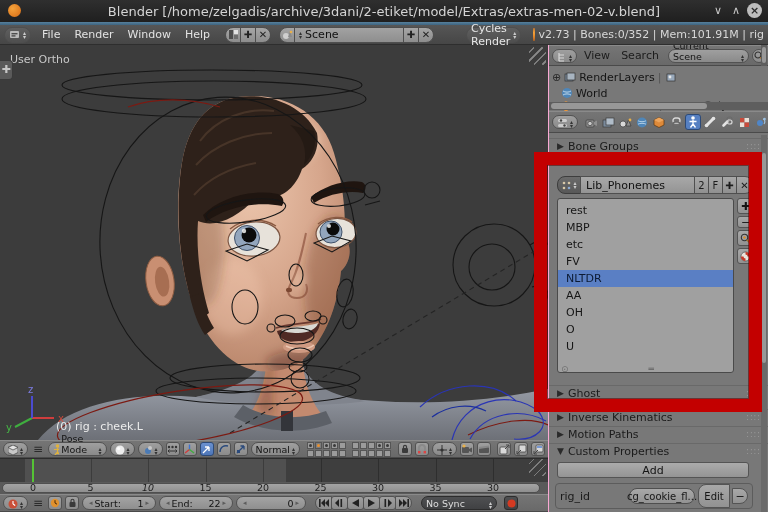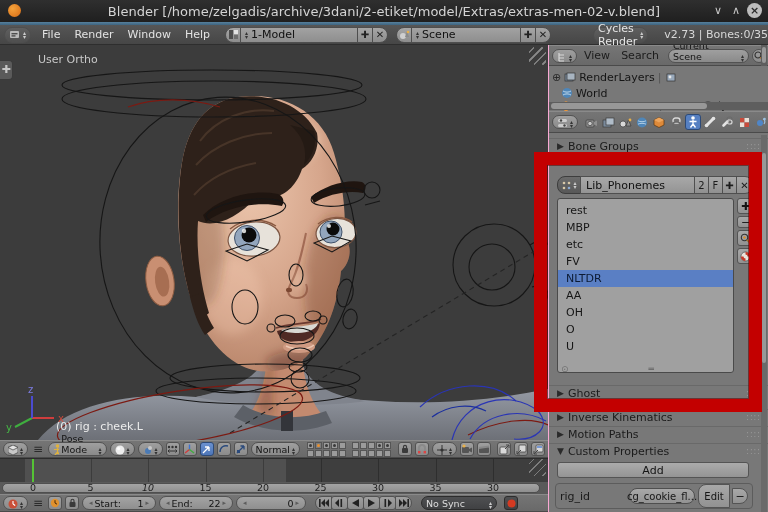--- a/index.html
+++ b/index.html
@@ -23,21 +23,21 @@
   .sqbtn{background:linear-gradient(#a6a6a6,#8d8d8d);border:1px solid #4e4e4e;height:16px;min-width:16px;border-radius:3px;display:inline-flex;align-items:center;justify-content:center;color:#222;font-size:10px;}
   .grp{display:inline-flex;}
   .grp>*{border-radius:0;margin-left:-1px;}
   .grp>*:first-child{border-radius:8px 0 0 8px;margin-left:0;}
   .grp>*:last-child{border-radius:0 8px 8px 0;}
   #stats{color:#d8d8d8;white-space:nowrap;}
   .blogo{width:13px;height:13px;border-radius:50%;background:radial-gradient(circle at 35% 35%,#f5a33c,#d66a14);display:inline-block;}
 
   
   #viewport{left:0;top:45px;width:548px;height:395px;background:#3c3c3c;overflow:hidden;}
-  #vp-label{left:10px;top:53px;color:#c8c8c8;margin-left:28px;}
+  #vp-label{left:10px;top:53px;color:#c8c8c8;}
   #plus-tab{left:0;top:60px;width:13px;height:20px;background:#5a5a5a;border:1px solid #3a3a3a;border-left:none;border-radius:0 4px 4px 0;color:#c6c6c6;text-align:center;line-height:18px;font-size:11px;}
   .grip{width:17px;height:17px;background:repeating-linear-gradient(135deg,transparent 0 3px,#8c8c8c 3px 4px,transparent 4px 6px);opacity:.8;}
 
   
   .ehdr{background:linear-gradient(#757575,#696969);border-top:1px solid #8a8a8a;border-bottom:1px solid #4a4a4a;display:flex;align-items:center;gap:3px;padding:0 3px;}
   .tool{height:14px;min-width:14px;border-radius:3px;background:linear-gradient(#9f9f9f,#8b8b8b);border:1px solid #525252;display:inline-flex;align-items:center;justify-content:center;color:#1d1d1d;font-size:9px;}
   .tool.active{background:linear-gradient(#6b91cf,#4d76b8);border-color:#2d4a77;color:#fff;}
   .tool.darktool{background:linear-gradient(#4f5052,#404143);color:#ddd;border-color:#2c2c2c;}
   .ddsm{height:14px;border-radius:7px;background:linear-gradient(#9f9f9f,#8a8a8a);border:1px solid #525252;display:inline-flex;align-items:flex-end;gap:2px;padding:0 4px;font-size:9.5px;color:#141414;}
   .num{height:14px;border-radius:7px;background:linear-gradient(#a3a3a3,#8f8f8f);border:1px solid #525252;display:inline-flex;align-items:center;font-size:9.5px;color:#141414;padding:0 6px;gap:2px;}
@@ -128,43 +128,39 @@
     </span>
     <span id="menus"><span class="menu">File</span><span class="menu">Render</span><span class="menu">Window</span><span class="menu">Help</span></span>
     <span class="grp" style="margin-left:4px;">
       <span class="sqbtn">
         <svg width="11" height="11">
             <rect x="1" y="1" width="4" height="9" fill="#4e4e4e"></rect>
             <rect x="6" y="1" width="4" height="4" fill="#e3e3e3"></rect>
             <rect x="6" y="6" width="4" height="4" fill="#6e6e6e"></rect>
           </svg>
       </span>
-      <span class="dd" style="width:118px;border-radius:0;">
-          <span class="updn">▴<br>▾</span>
-          <span>1-Model</span>
-        </span>
       <span class="sqbtn">✚</span>
       <span class="sqbtn">✕</span>
     </span>
     <span class="grp" style="margin-left:4px;">
       <span class="sqbtn">
         <svg width="11" height="11">
             <circle cx="4" cy="7" r="3" fill="#cfcfcf"></circle>
             <path d="M6 8 L10 8 L8 2 Z" fill="#8a8a8a"></path>
             <circle cx="9" cy="3" r="1.3" fill="#e8b04a"></circle>
           </svg>
       </span>
       <span class="dd" style="width:110px;border-radius:0;">
           <span class="updn">▴<br>▾</span>
           <span>Scene</span>
         </span>
       <span class="sqbtn">✚</span>
       <span class="sqbtn">✕</span>
     </span>
-    <span class="dd dark" style="width:96px;margin-left:38px;justify-content:space-between;">
+    <span class="dd dark" style="width:96px;margin-left:28px;justify-content:space-between;">
         <span>Cycles Render</span>
         <span class="updn">▴<br>▾</span>
       </span>
     <span class="blogo" style="margin-left:8px;"></span>
     <span id="stats">v2.73 | Bones:0/352  | Mem:101.91M | rig</span>
   </div>
 
   <div class="p" id="viewport">
     <svg width="548" height="395" viewBox="0 0 548 395">
       <defs>

